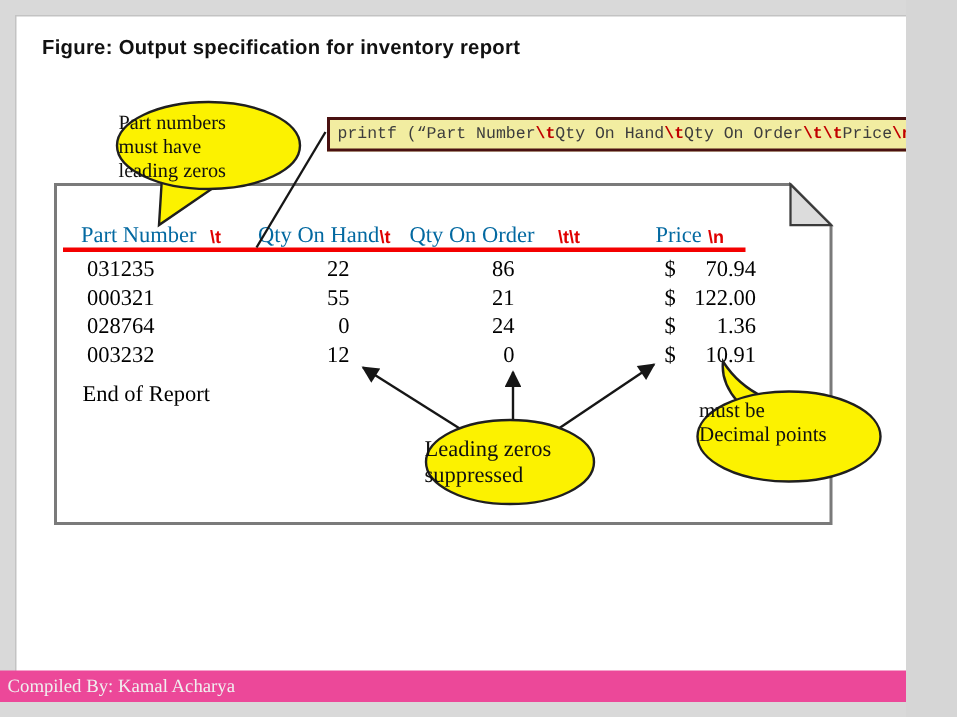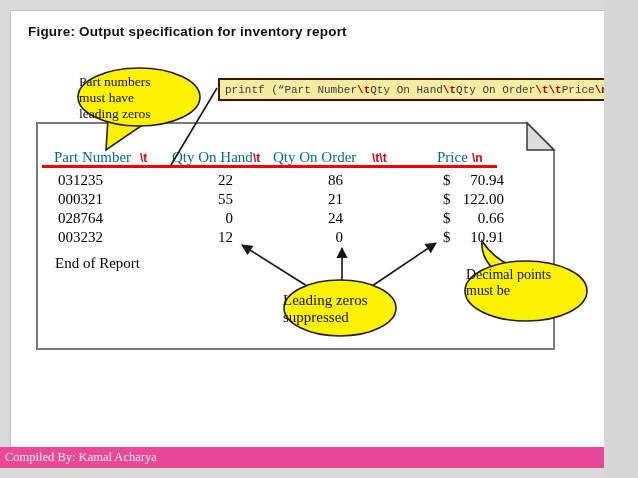--- a/index.html
+++ b/index.html
@@ -76,21 +76,21 @@
     <span class="c-onhand">55</span>
     <span class="c-onorder">21</span>
     <span class="c-cur">$</span>
     <span class="c-price">122.00</span>
   </div>
   <div class="row" style="top:210px">
     <span class="c-part">028764</span>
     <span class="c-onhand">0</span>
     <span class="c-onorder">24</span>
     <span class="c-cur">$</span>
-    <span class="c-price">0.66</span>
+    <span class="c-price">1.36</span>
   </div>
   <div class="row" style="top:229px">
     <span class="c-part">003232</span>
     <span class="c-onhand">12</span>
     <span class="c-onorder">0</span>
     <span class="c-cur">$</span>
     <span class="c-price">10.91</span>
   </div>
 
   <div class="endreport">End of Report</div>
@@ -125,19 +125,19 @@
   <div class="bub bub-part">
     <div>Part numbers</div>
     <div>must have</div>
     <div>leading zeros</div>
   </div>
   <div class="bub bub-lead">
     <div>Leading zeros</div>
     <div>suppressed</div>
   </div>
   <div class="bub bub-dec">
+    <div>must be</div>
     <div>Decimal points</div>
-    <div>must be</div>
   </div>
 
   <div class="footerbar">Compiled By: Kamal Acharya</div>
 
 </div>
 
 </body></html>

